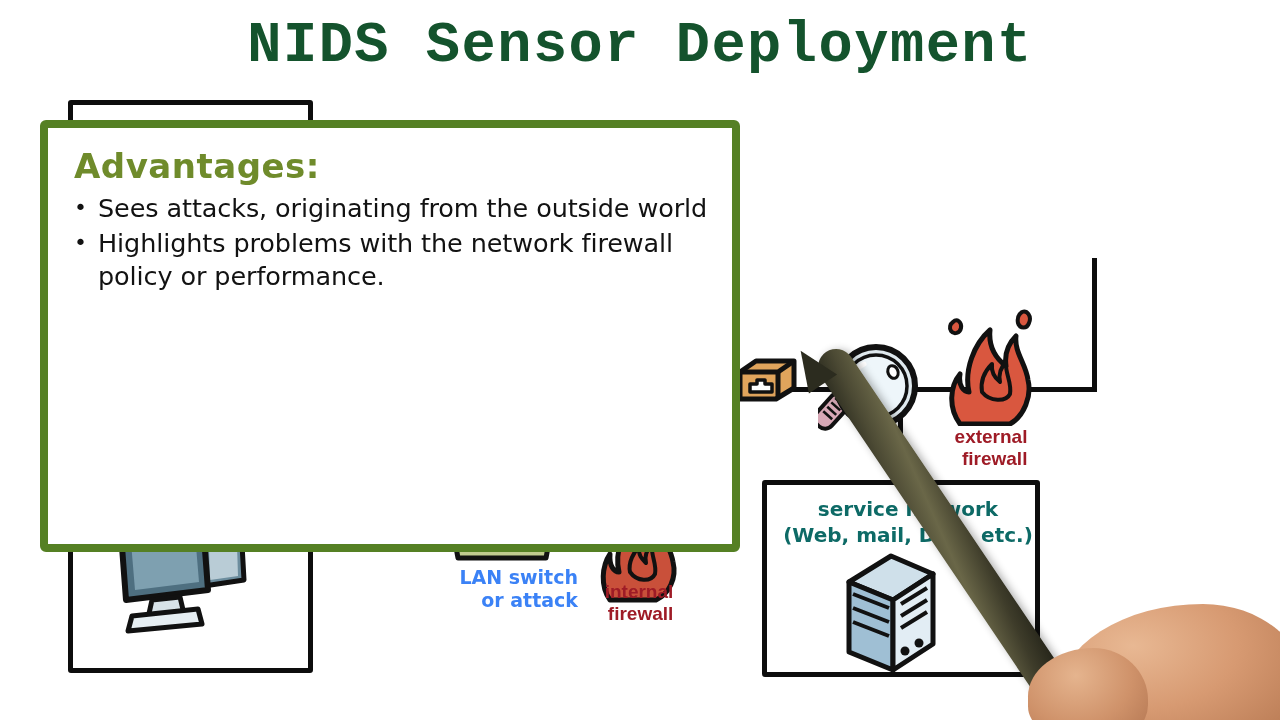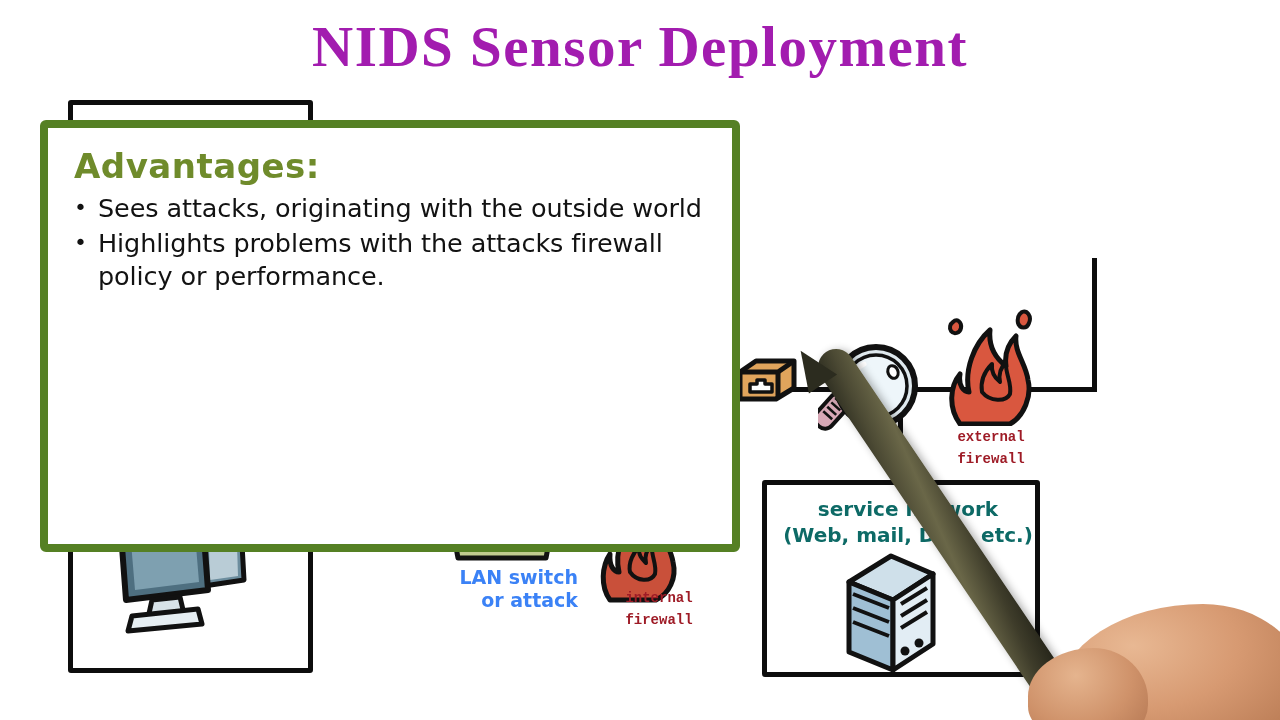--- a/index.html
+++ b/index.html
@@ -18,25 +18,25 @@
     overflow: hidden;
   }
 
   
   #page-title {
     position: absolute;
     left: 0;
     top: 14px;
     width: 1280px;
     text-align: center;
-    font-family: Liberation Serif, serif;
+    font-family: Liberation Mono, monospace;
     font-size: 57px;
     font-weight: 700;
     letter-spacing: 1.5px;
-    color: #a21caf;
+    color: #14532d;
     white-space: nowrap;
   }
 
   
   .hand-box {
     position: absolute;
     border: 5px solid #0d0d0d;
     border-radius: 3px;
     background: transparent;
     box-sizing: border-box;
@@ -119,23 +119,23 @@
     z-index: 3;
     pointer-events: none;
   }
 
   
   .flame-wrap { position: absolute; z-index: 12; }
   .fw-label {
     position: absolute;
     left: 50%;
     transform: translateX(-50%);
-    text-align: center;
-    font-family: Liberation Mono, monospace;
-    font-size: 14px;
+    text-align: right;
+    font-family: Liberation Sans, sans-serif;
+    font-size: 19px;
     font-weight: 700;
     color: #9e1b26;
     line-height: 22px;
     white-space: nowrap;
   }
 
   
   .green-label {
     position: absolute;
     font-family: "DejaVu Sans", sans-serif;
@@ -261,21 +261,21 @@
   </div>
 
   <div class="flame-wrap" style="left:598px; top:500px; width:82px; height:110px;">
     <svg viewBox="0 0 82 104" width="82" height="104" aria-hidden="true">
       <path d="M12 100 C2 86 4 66 12 54 C11 66 16 72 21 72 C16 52 26 28 40 16
                C38 34 47 44 54 50 C52 36 58 28 63 22 C62 36 73 48 75 62
                C79 78 71 94 58 100 Z" fill="#c9503a" stroke="#111111" stroke-width="5" stroke-linejoin="round"></path>
       <path d="M32 72 C30 62 36 52 41 47 C40 56 45 60 48 63 C46 54 50 49 54 46
                C53 56 59 64 57 74 C53 82 39 82 32 72 Z" fill="#c9503a" stroke="#111111" stroke-width="4" stroke-linejoin="round"></path>
     </svg>
-    <div class="fw-label" style="top:87px;margin-left:20px;">
+    <div class="fw-label" style="top:81px;">
       <div>internal</div>
       <div>firewall</div>
     </div>
   </div>
 
   <div id="lan-switch-icon">
     <svg viewBox="0 0 112 38" width="112" height="38" aria-hidden="true">
       <path d="M6 2 L106 2 L100 34 L12 34 Z" fill="#c0cb8f" stroke="#111111" stroke-width="5" stroke-linejoin="round"></path>
       <circle cx="26" cy="14" r="4" fill="#1a1a1a"></circle>
       <circle cx="44" cy="14" r="4" fill="#1a1a1a"></circle>
@@ -340,22 +340,22 @@
       <path d="M58 64 L84 48" stroke="#111111" stroke-width="4"></path>
       <path d="M58 76 L84 60" stroke="#111111" stroke-width="4"></path>
       <circle cx="62" cy="99" r="4.5" fill="#111111"></circle>
       <circle cx="76" cy="91" r="4.5" fill="#111111"></circle>
     </svg>
   </div>
 
   <div id="advantages-panel">
     <div id="advantages-heading">Advantages:</div>
     <ul id="advantages-list">
-      <li>Sees attacks, originating with the outside world</li>
-      <li>Highlights problems with the attacks firewall policy or performance.</li>
+      <li>Sees attacks, originating from the outside world</li>
+      <li>Highlights problems with the network firewall policy or performance.</li>
     </ul>
   </div>
 
   <div id="stylus-tip"></div>
   <div id="stylus-pen"></div>
   <div id="thumb"></div>
   <div id="hand"></div>
 
 </div>
 

